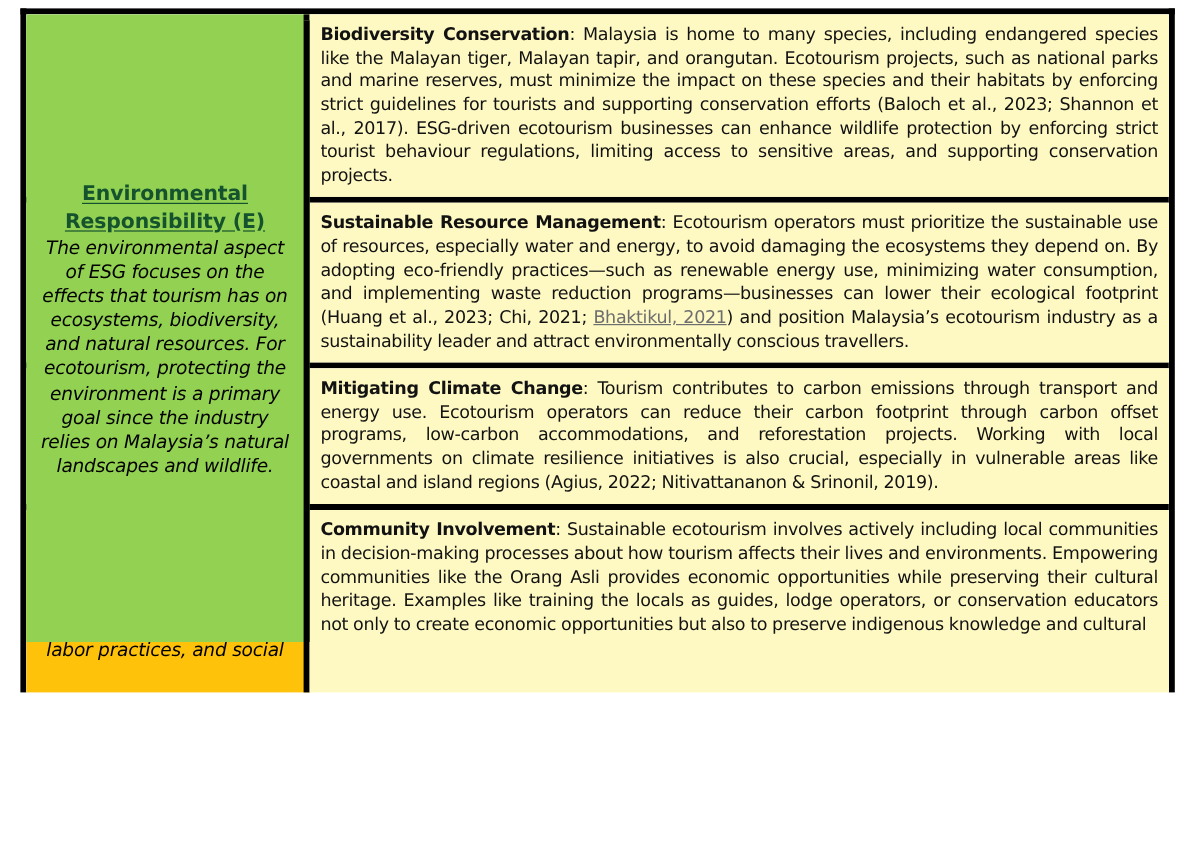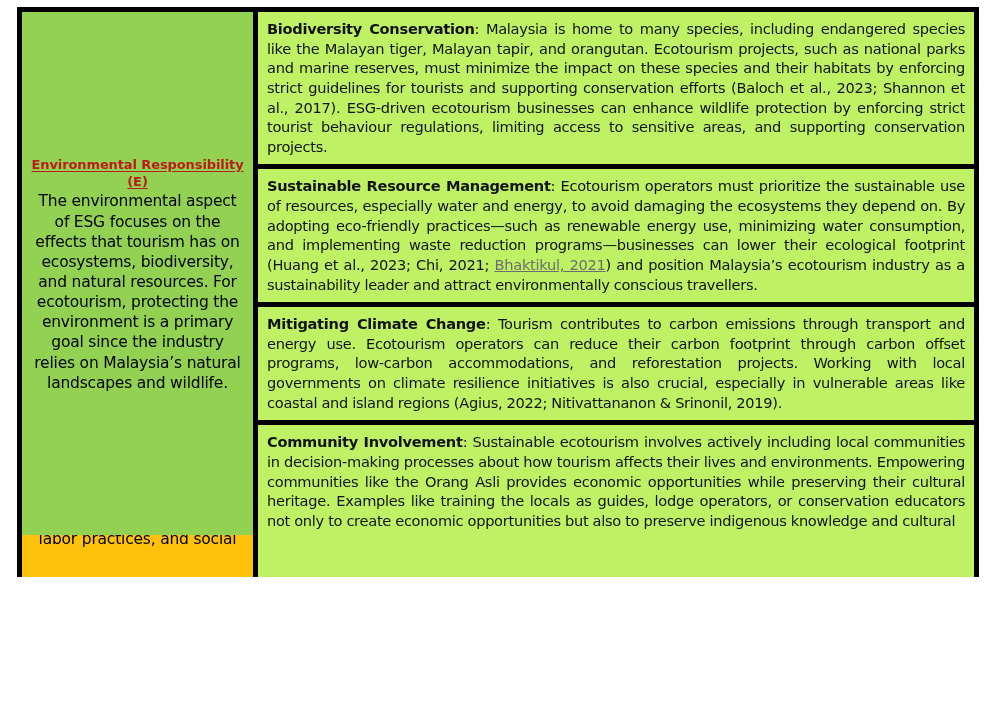--- a/index.html
+++ b/index.html
@@ -57,42 +57,43 @@
   .label-cell.green { background: #92D152; }
   .label-cell.orange { background: #FFC20A; }
   .label-cell.spacer {
     background: #92D152;
     padding: 0;
   }
 
   .label-title {
     font-family: "DejaVu Sans", sans-serif;
     font-weight: bold;
-    font-size: 13px;
+    font-size: 17px;
     line-height: 1.30;
-    color: #b91c1c;
+    color: #14532d;
     text-decoration: underline;
     text-underline-offset: 2px;
     margin: 0 0 1px 0;
     letter-spacing: -0.1px;
   }
   .label-desc {
     font-family: "DejaVu Sans", sans-serif;
+    font-style: italic;
     font-size: 15.5px;
     line-height: 1.30;
     color: #000;
     margin: 0;
     letter-spacing: -0.2px;
   }
 
   .content-cell {
     flex: 1 1 auto;
     box-sizing: border-box;
     padding: 7px 9px 8px 9px;
-    background: #bef264;
+    background: #fef9c3;
     overflow: hidden;
   }
 
   .para {
     margin: 0;
     font-family: "DejaVu Sans", sans-serif;
     font-size: 14.6px;
     line-height: 1.345;
     color: #121212;
     text-align: justify;

